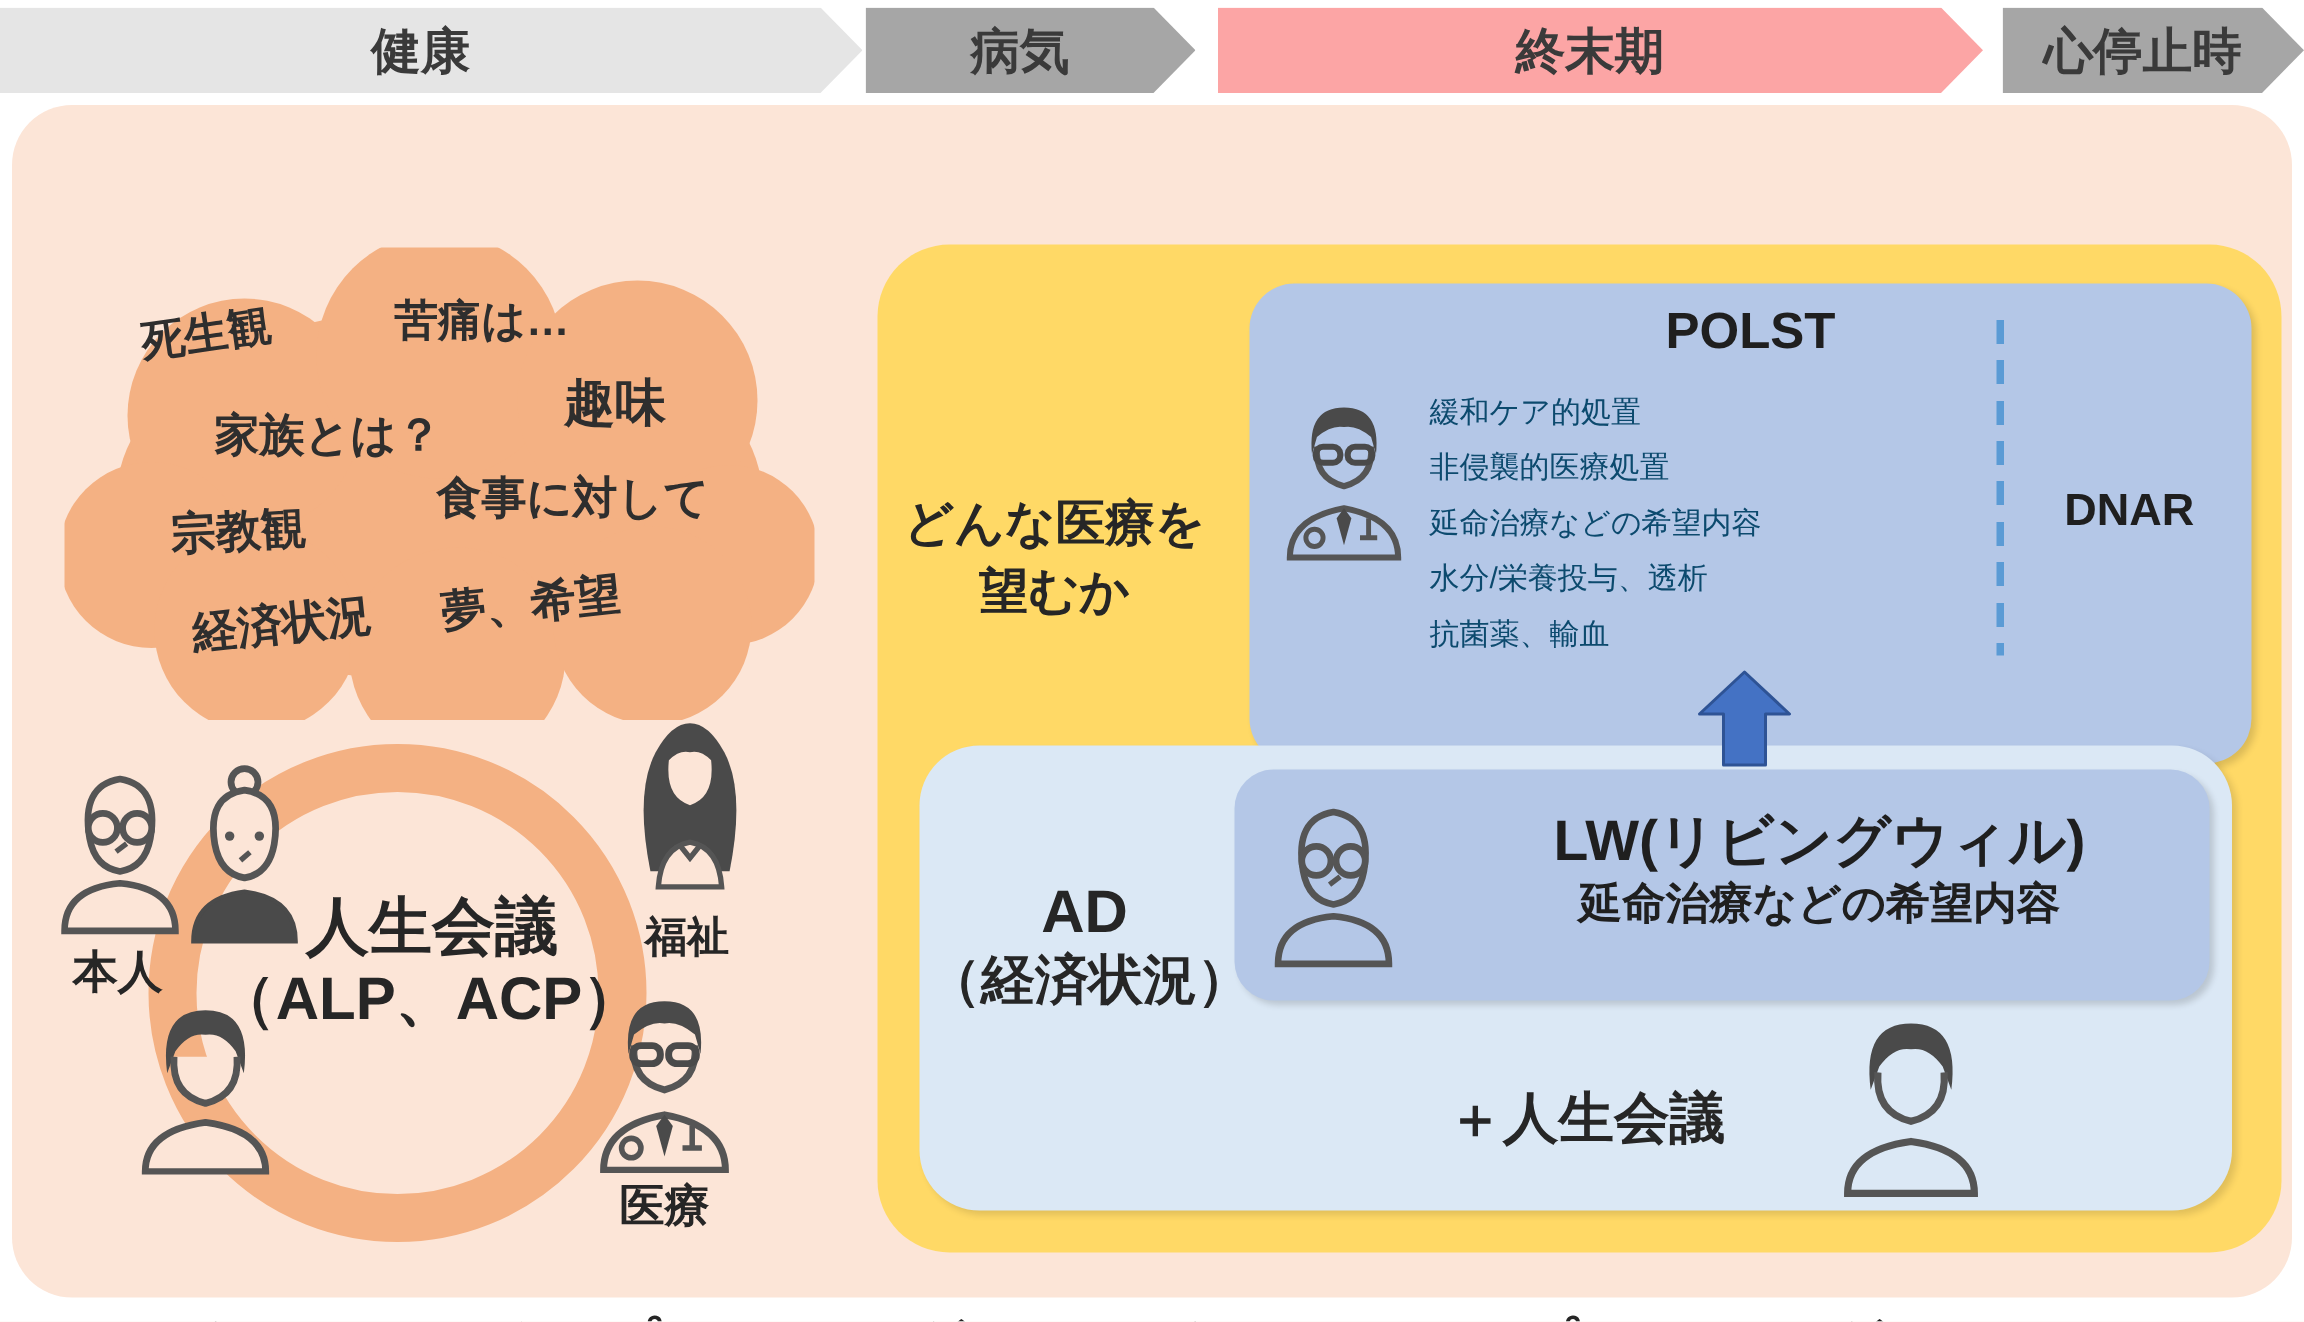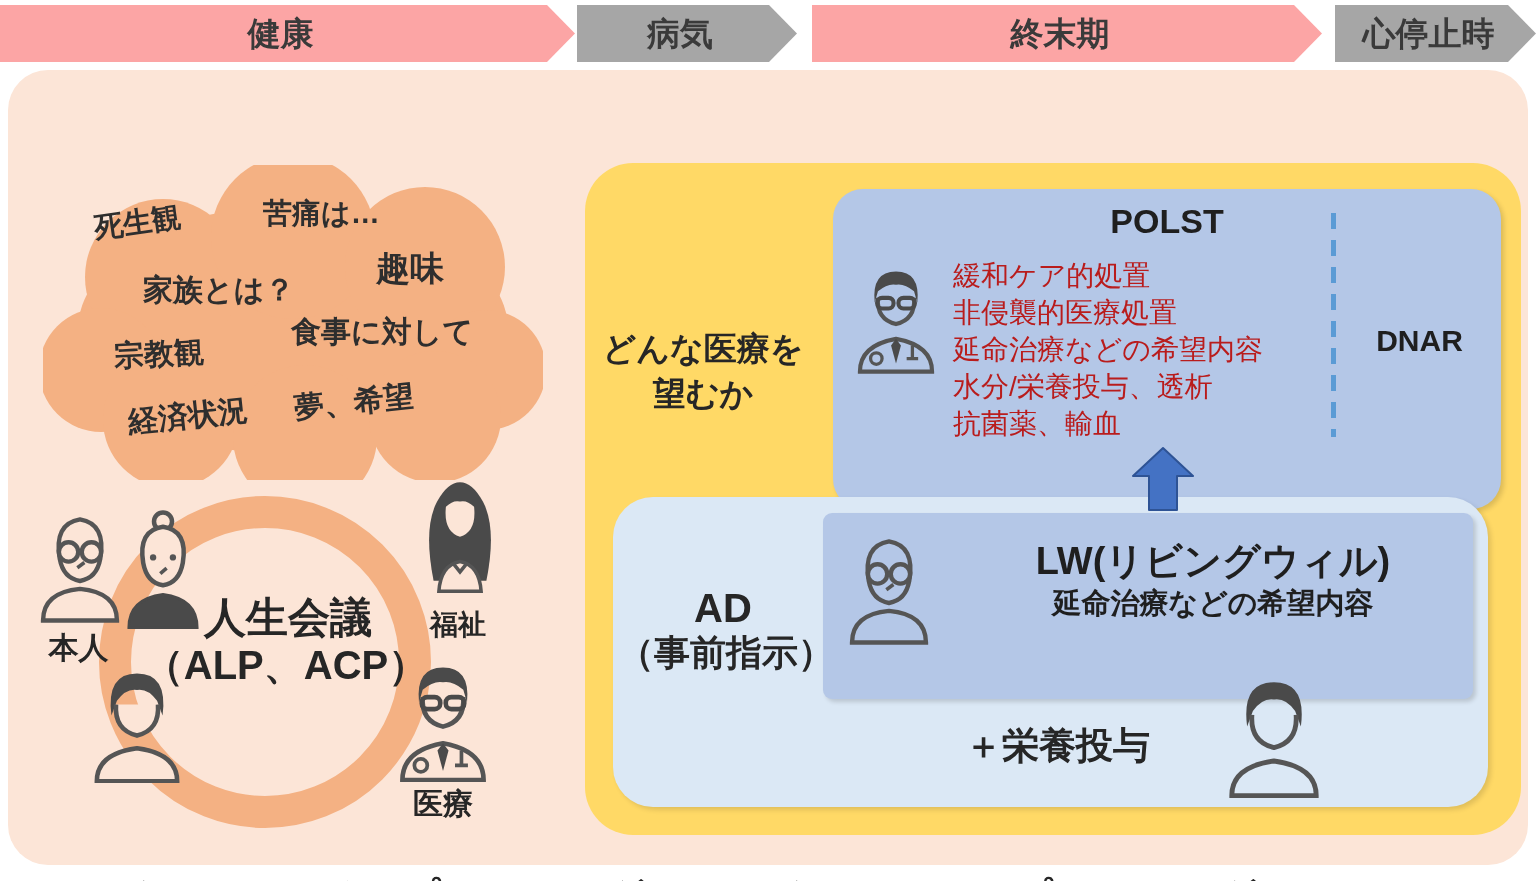--- a/index.html
+++ b/index.html
@@ -4,21 +4,21 @@
 <style>
   html,body{margin:0;padding:0;background:#ffffff;}
   body{font-family:"Liberation Sans","DejaVu Sans",sans-serif;}
   #stage-root{position:relative;width:1536px;height:881px;background:#ffffff;overflow:hidden;}
 
   
   .tl-stage{position:absolute;top:5px;height:57px;line-height:57px;text-align:center;
     font-weight:700;font-size:33px;color:#3a3a3a;
     clip-path:polygon(0 0,calc(100% - 28px) 0,100% 50%,calc(100% - 28px) 100%,0 100%);
     padding-right:14px;box-sizing:border-box;}
-  .tl-1{left:0;width:575px;background:#fca5a5;}
+  .tl-1{left:0;width:575px;background:#e5e5e5;}
   .tl-2{left:577px;width:220px;background:#a6a6a6;}
   .tl-3{left:812px;width:510px;background:#fca5a5;}
   .tl-4{left:1335px;width:201px;background:#a6a6a6;}
 
   
   .pink-panel{position:absolute;left:8px;top:70px;width:1520px;height:795px;background:#fce5d7;border-radius:40px;}
   .yellow-panel{position:absolute;left:577px;top:93px;width:936px;height:672px;background:#ffd966;border-radius:48px;}
 
   
   .cloud-svg{position:absolute;left:35px;top:95px;width:500px;height:315px;}
@@ -41,34 +41,34 @@
   .rl-welfare{left:405px;top:536px;width:90px;font-size:28px;}
   .rl-medical{left:390px;top:714px;width:90px;font-size:30px;}
   .person{position:absolute;}
 
   
   .wish{position:absolute;left:580px;top:256px;width:230px;text-align:center;font-weight:700;font-size:33px;line-height:45px;color:#262626;}
 
   
   .polst-box{position:absolute;left:825px;top:119px;width:668px;height:320px;background:#b4c7e7;border-radius:30px;box-shadow:3px 3px 5px rgba(0,0,0,0.14);}
   .polst-title{position:absolute;left:0;top:13px;width:100%;text-align:center;font-weight:700;font-size:34px;color:#1f1f1f;}
-  .polst-list{position:absolute;left:120px;top:68px;font-size:28px;line-height:37px;color:#b91c1c;white-space:nowrap;}
+  .polst-list{position:absolute;left:120px;top:68px;font-size:20px;line-height:37px;color:#0c4a6e;white-space:nowrap;}
   .polst-divider{position:absolute;left:498px;top:24px;width:5px;height:224px;
     background:repeating-linear-gradient(to bottom,#5b9bd5 0 16px,rgba(0,0,0,0) 16px 27px);}
   .dnar{position:absolute;left:505px;top:135px;width:163px;text-align:center;font-weight:700;font-size:30px;color:#1f1f1f;}
 
   
   .up-arrow{position:absolute;left:1122px;top:376px;width:66px;height:66px;z-index:6;}
 
   
   .ad-box{position:absolute;left:605px;top:427px;width:875px;height:310px;background:#dbe8f5;border-radius:40px;box-shadow:3px 3px 5px rgba(0,0,0,0.12);}
   .ad-title{position:absolute;left:5px;top:88px;width:210px;text-align:center;font-weight:700;color:#262626;}
   .ad-title .l1{font-size:40px;line-height:46px;display:block;}
   .ad-title .l2{font-size:36px;line-height:44px;display:block;white-space:nowrap;}
-  .lw-box{position:absolute;left:210px;top:16px;width:650px;height:186px;background:#b4c7e7;border-radius:9px;box-shadow:3px 3px 4px rgba(0,0,0,0.15);}
+  .lw-box{position:absolute;left:210px;top:16px;width:650px;height:154px;background:#b4c7e7;border-radius:26px;box-shadow:3px 3px 4px rgba(0,0,0,0.15);}
   .lw-text{position:absolute;left:150px;top:24px;width:480px;text-align:center;color:#1f1f1f;}
   .lw-text .l1{display:block;font-weight:700;font-size:38px;line-height:48px;white-space:nowrap;}
   .lw-text .l2{display:block;font-weight:700;font-size:29px;line-height:36px;white-space:nowrap;}
   .proxy{position:absolute;left:352px;top:224px;font-weight:700;font-size:37px;color:#262626;white-space:nowrap;}
 
   
   .footer{position:absolute;left:64px;top:800px;width:1400px;font-weight:700;font-size:40px;color:#262626;white-space:nowrap;}
   .footer .arrow-glyph{font-size:36px;margin:0 22px;vertical-align:2px;}
 </style>
 </head>
@@ -183,37 +183,37 @@
       <div class="dnar">DNAR</div>
     </div>
 
     <svg class="up-arrow" viewBox="0 0 66 66">
       <polygon points="33,2 63,30 47,30 47,64 19,64 19,30 3,30" fill="#4472c4" stroke="#2e5395" stroke-width="2" stroke-linejoin="round"></polygon>
     </svg>
 
     <div class="ad-box">
       <div class="ad-title">
         <span class="l1">AD</span>
-        <span class="l2">（事前指示）</span>
+        <span class="l2">（経済状況）</span>
       </div>
       <div class="lw-box">
         <svg class="person" style="left:22px;top:12px;" width="88" height="126" viewBox="0 0 100 132">
           <path d="M27 58 Q20 18 50 13 Q80 18 73 58 Q69 80 50 83 Q31 80 27 58 Z" fill="#b4c7e7" stroke="#555" stroke-width="5"></path>
           <circle cx="37" cy="50" r="11" fill="#b4c7e7" stroke="#555" stroke-width="5"></circle>
           <circle cx="63" cy="50" r="11" fill="#b4c7e7" stroke="#555" stroke-width="5"></circle>
           <line x1="48" y1="50" x2="52" y2="50" stroke="#555" stroke-width="5"></line>
           <line x1="47" y1="68" x2="55" y2="62" stroke="#555" stroke-width="4"></line>
           <path d="M8 128 Q8 96 50 92 Q92 96 92 128 Z" fill="#b4c7e7" stroke="#555" stroke-width="5"></path>
         </svg>
         <div class="lw-text">
           <span class="l1">LW(リビングウィル)</span>
           <span class="l2">延命治療などの希望内容</span>
         </div>
       </div>
-      <div class="proxy">＋栄養投与</div>
+      <div class="proxy">＋人生会議</div>
       <svg class="person" style="left:613px;top:176px;" width="96" height="128" viewBox="0 0 100 126">
         <path d="M22 52 Q16 6 50 6 Q84 6 78 52 L72 36 Q62 22 50 24 Q38 22 28 36 Z" fill="#4a4a4a"></path>
         <path d="M27 40 Q25 68 50 74 Q75 68 73 40" fill="#dbe8f5" stroke="#555" stroke-width="5"></path>
         <path d="M6 124 Q6 94 50 88 Q94 94 94 124 Z" fill="#dbe8f5" stroke="#555" stroke-width="5"></path>
       </svg>
     </div>
 
     <div class="footer">
       <span>アドバンスライフプランニング</span><span class="arrow-glyph">→</span><span>アドバンスケアプランニング</span>
     </div>

